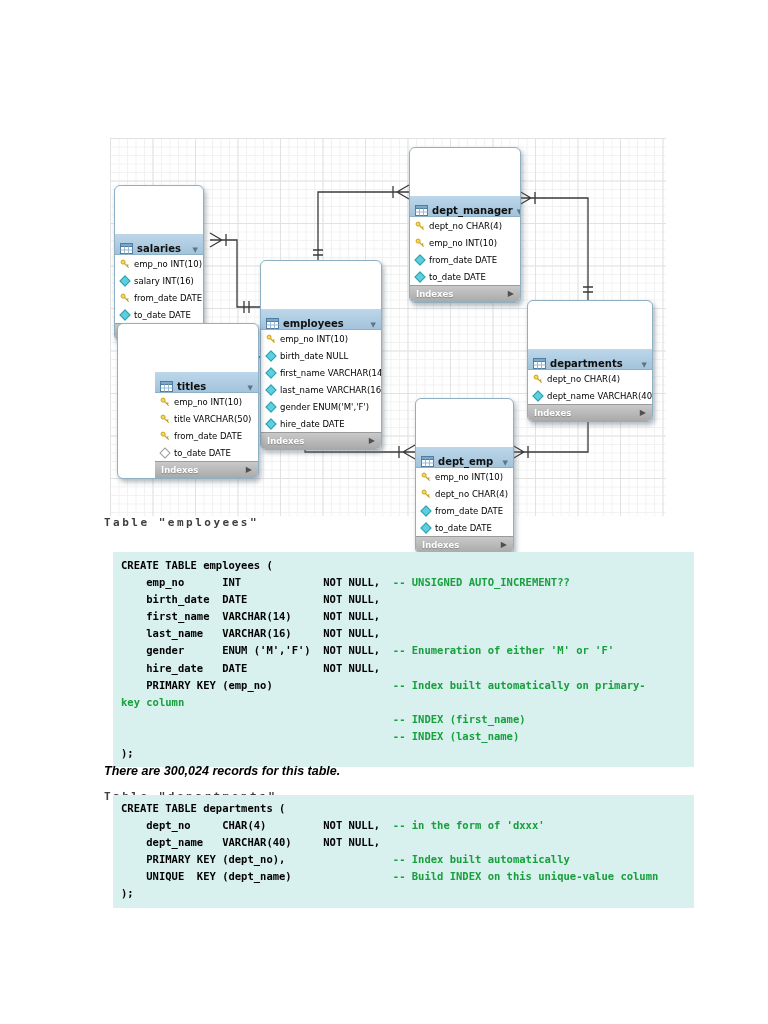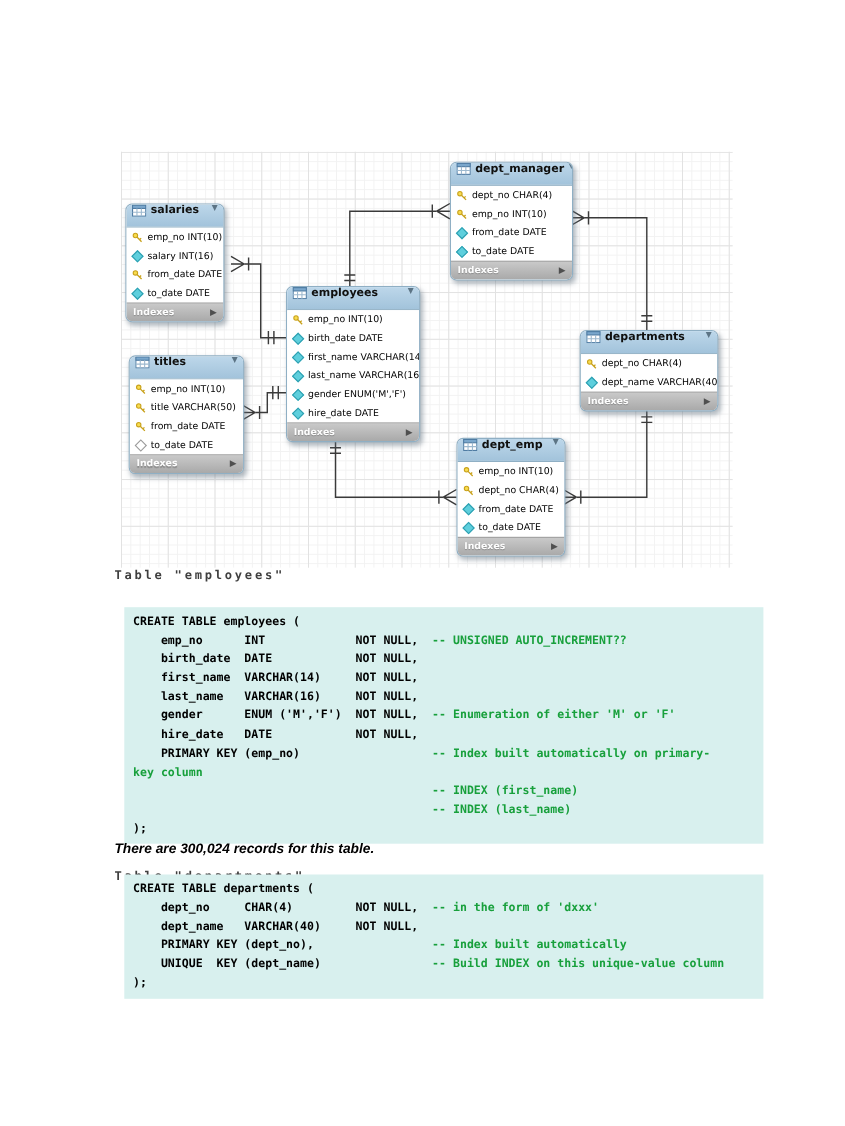--- a/index.html
+++ b/index.html
@@ -14,22 +14,22 @@
       linear-gradient(to bottom,#e2e2e2 1px,transparent 1px),
       linear-gradient(to right,#f2f2f2 1px,transparent 1px),
       linear-gradient(to bottom,#f2f2f2 1px,transparent 1px);
     background-size:42.5px 42.5px,42.5px 42.5px,8.5px 8.5px,8.5px 8.5px;}
   .rel-svg{position:absolute;left:0;top:0;width:556px;height:378px;}
   .rel-svg path{stroke:#3a3a3a;stroke-width:1.3;fill:none;}
 
   .entity{position:absolute;background:#fff;border:1px solid #8fafc4;border-radius:6px;
     box-shadow:2px 3px 5px rgba(100,115,130,.5);overflow:hidden;
     font-family:"DejaVu Sans",sans-serif;}
-  .ent-h{height:20px;display:flex;align-items:flex-start;gap:4px;padding:0 5px;
-    background:linear-gradient(#bdd7ea,#a2c3db);border-bottom:1px solid #8fafc4;}
+  .ent-h{height:20px;display:flex;align-items:flex-end;gap:4px;padding:0 5px;
+    background:linear-gradient(#bdd7ea,#a2c3db);border-bottom:1px solid #8fafc4;margin-top:48px;}
   .ent-name{font-weight:bold;font-size:10px;color:#10100f;white-space:nowrap;}
   .ent-caret{margin-left:auto;font-size:7px;color:#5c7485;line-height:1;}
   .tbl-ic{flex:0 0 auto;}
   .ent-row{height:17px;display:flex;align-items:center;gap:4px;padding:0 5px;
     font-size:8.5px;color:#000;background:#fff;white-space:nowrap;text-align:center;}
   .ic{flex:0 0 auto;}
   .dia{width:6px;height:6px;transform:rotate(45deg);display:inline-block;flex:0 0 auto;margin:0 1px;}
   .dia-filled{background:#5ecfdd;border:1px solid #2e9fb0;}
   .dia-open{background:#fff;border:1px solid #9a9a9a;}
   .ent-f{height:16px;display:flex;align-items:center;padding:0 6px;
@@ -183,21 +183,21 @@
         </div>
         <div class="ent-row">
           <svg class="ic" width="10" height="10" viewBox="0 0 10 10">
             <circle cx="3.1" cy="3.1" r="2" fill="#f8dc4f" stroke="#c9a21c"></circle>
             <path d="M4.5 4.5 L8.7 8.7 M6.9 6.9 L8.3 5.5" stroke="#c9a21c" stroke-width="1.2" fill="none"></path>
           </svg>
           <span class="col-t">emp_no INT(10)</span>
         </div>
         <div class="ent-row">
           <span class="dia dia-filled"></span>
-          <span class="col-t">birth_date DATE</span>
+          <span class="col-t">birth_date NULL</span>
         </div>
         <div class="ent-row">
           <span class="dia dia-filled"></span>
           <span class="col-t">first_name VARCHAR(14)</span>
         </div>
         <div class="ent-row">
           <span class="dia dia-filled"></span>
           <span class="col-t">last_name VARCHAR(16)</span>
         </div>
         <div class="ent-row">
@@ -232,21 +232,21 @@
         </div>
         <div class="ent-row">
           <span class="dia dia-filled"></span>
           <span class="col-t">dept_name VARCHAR(40)</span>
         </div>
         <div class="ent-f">
           <span class="f-l">Indexes</span>
           <span class="f-a">▶</span>
         </div>
       </div>
-      <div class="entity" style="left: 7px; top: 185px; width: 103px;">
+      <div class="entity" style="left: 7px; top: 185px; width: 103px; padding-left: 37px;">
         <div class="ent-h">
           <svg class="tbl-ic" width="13" height="11" viewBox="0 0 13 11">
             <rect x="0.5" y="0.5" width="12" height="10" fill="#ffffff" stroke="#4f7ca3"></rect>
             <rect x="0.5" y="0.5" width="12" height="3" fill="#7aa7cc" stroke="#4f7ca3"></rect>
             <path d="M4.5 3.5 V10.5 M8.5 3.5 V10.5 M0.5 7 H12.5" stroke="#9db9cf" fill="none"></path>
           </svg>
           <span class="ent-name">titles</span>
           <span class="ent-caret">▼</span>
         </div>
         <div class="ent-row">

